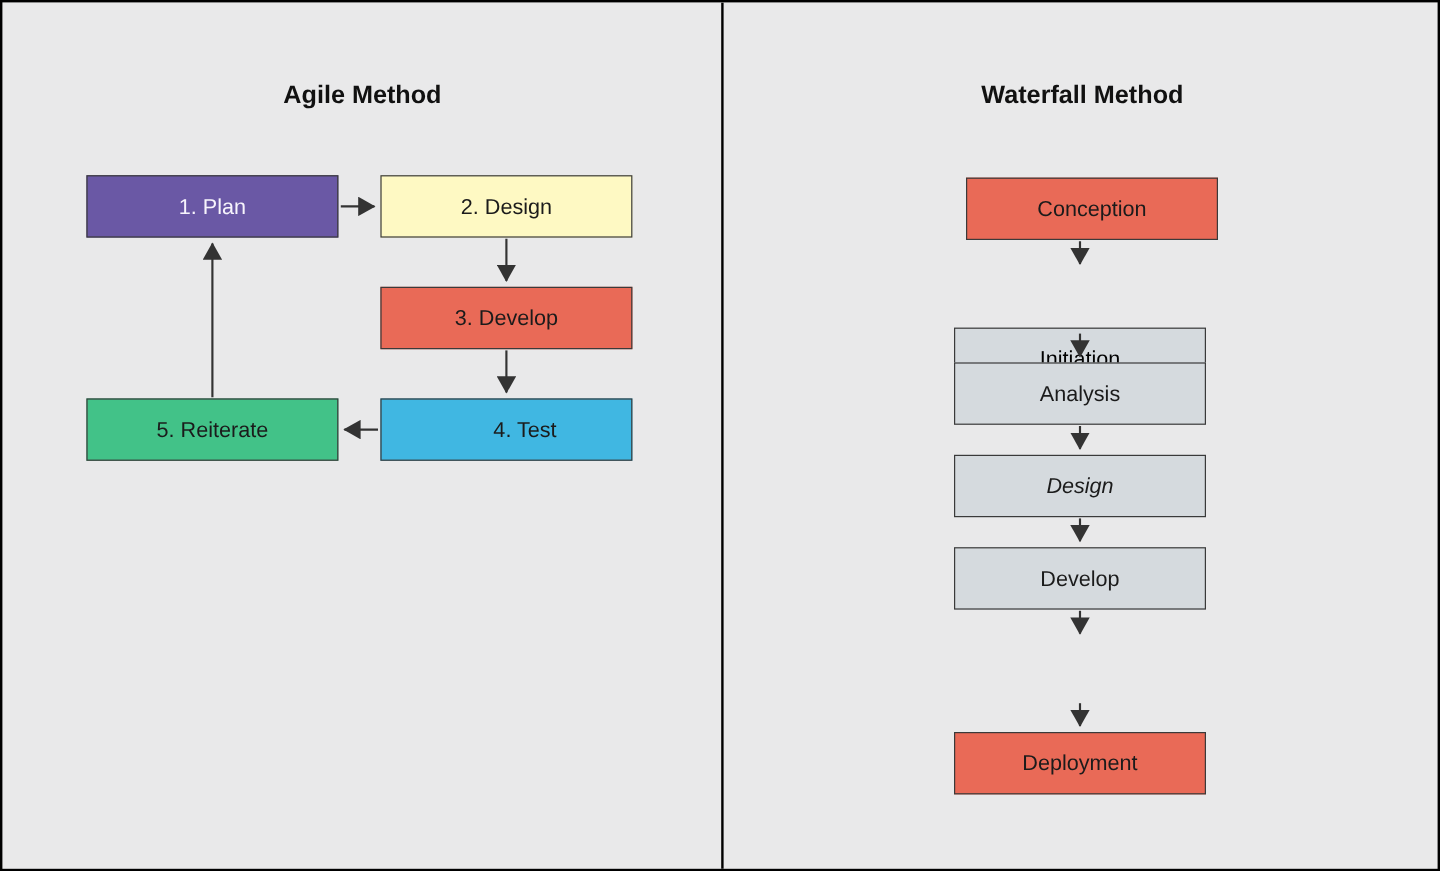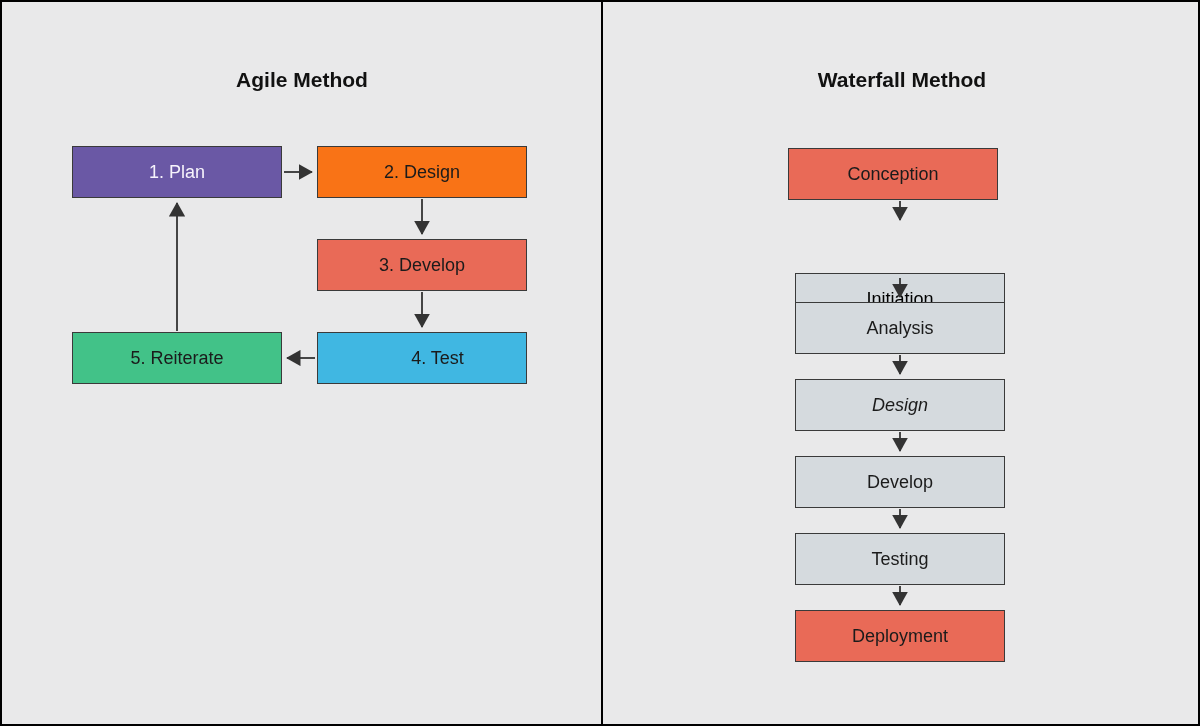--- a/index.html
+++ b/index.html
@@ -66,21 +66,21 @@
 </head>
 <body>
 
 <div class="canvas" style="background-color: rgb(233, 233, 234);">
 
   <div class="panel left">
     <div class="panel-title">Agile Method</div>
 
     <div class="box" style="left: 70px; top: 144px; background-color: rgb(106, 88, 165); color: rgb(247, 244, 252);">1. Plan</div>
 
-    <div class="box" style="left: 315px; top: 144px; background-color: #f97316; color: rgb(27, 27, 27);">2. Design</div>
+    <div class="box" style="left: 315px; top: 144px; background-color: #fef9c3; color: rgb(27, 27, 27);">2. Design</div>
 
     <div class="box" style="left: 315px; top: 237px; background-color: rgb(233, 106, 87); color: rgb(27, 27, 27);">3. Develop</div>
 
     <div class="box" style="left: 315px; top: 330px; background-color: rgb(64, 183, 226); color: rgb(27, 27, 27); padding-left: 31px;">4. Test</div>
 
     <div class="box" style="left: 70px; top: 330px; background-color: rgb(66, 194, 136); color: rgb(27, 27, 27);">5. Reiterate</div>
 
     <svg class="overlay" width="600" height="726">
       <defs>
         <marker id="ah-left" markerWidth="9" markerHeight="9" refX="7.5" refY="4.5" orient="auto">
@@ -91,31 +91,30 @@
       <line x1="420" y1="197" x2="420" y2="232" marker-end="url(#ah-left)"></line>
       <line x1="420" y1="290" x2="420" y2="325" marker-end="url(#ah-left)"></line>
       <line x1="313" y1="356" x2="285" y2="356" marker-end="url(#ah-left)"></line>
       <line x1="175" y1="329" x2="175" y2="201" marker-end="url(#ah-left)"></line>
     </svg>
   </div>
 
   <div class="panel right">
     <div class="panel-title">Waterfall Method</div>
 
-    <div class="box" style="left: 186px; top: 146px; background-color: rgb(233, 106, 87); color: rgb(27, 27, 27);">Conception</div>
+    <div class="box" style="left: 203px; top: 146px; background-color: rgb(233, 106, 87); color: rgb(27, 27, 27);">Conception</div>
 
     <div class="box" style="left: 193px; top: 223px; background-color: rgb(213, 218, 222); color: #000000; margin-top: 48px;">Initiation</div>
 
     <div class="box" style="left: 193px; top: 300px; background-color: rgb(213, 218, 222); color: rgb(27, 27, 27);">Analysis</div>
 
     <div class="box" style="left: 193px; top: 377px; background-color: rgb(213, 218, 222); color: rgb(27, 27, 27); font-style: italic;">Design</div>
 
     <div class="box" style="left: 193px; top: 454px; background-color: rgb(213, 218, 222); color: rgb(27, 27, 27);">Develop</div>
 
-    <div class="box" style="left: 193px; top: 531px; background-color: rgb(213, 218, 222); color: rgb(27, 27, 27);">Testing</div>
 
     <div class="box" style="left: 193px; top: 608px; background-color: rgb(233, 106, 87); color: rgb(27, 27, 27);">Deployment</div>
 
     <svg class="overlay" width="600" height="726">
       <defs>
         <marker id="ah-right" markerWidth="9" markerHeight="9" refX="7.5" refY="4.5" orient="auto">
           <path d="M0,0 L8,4.5 L0,9 z" fill="#333"></path>
         </marker>
       </defs>
       <line x1="298" y1="199" x2="298" y2="218" marker-end="url(#ah-right)"></line>

